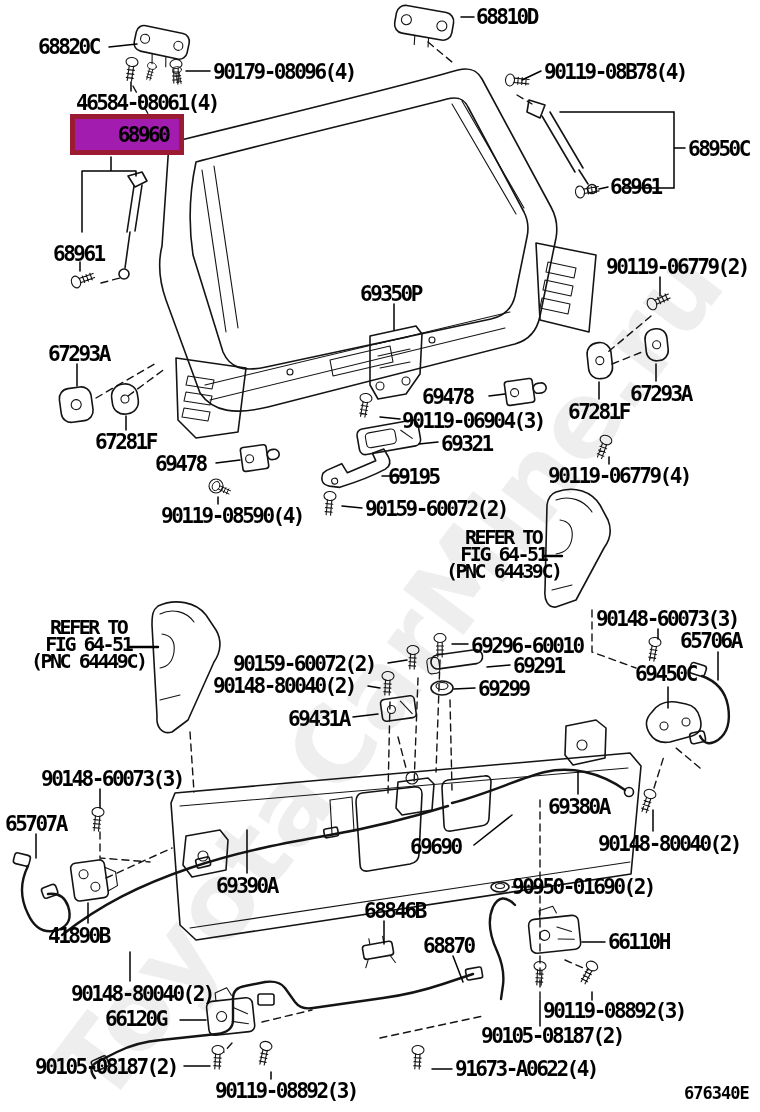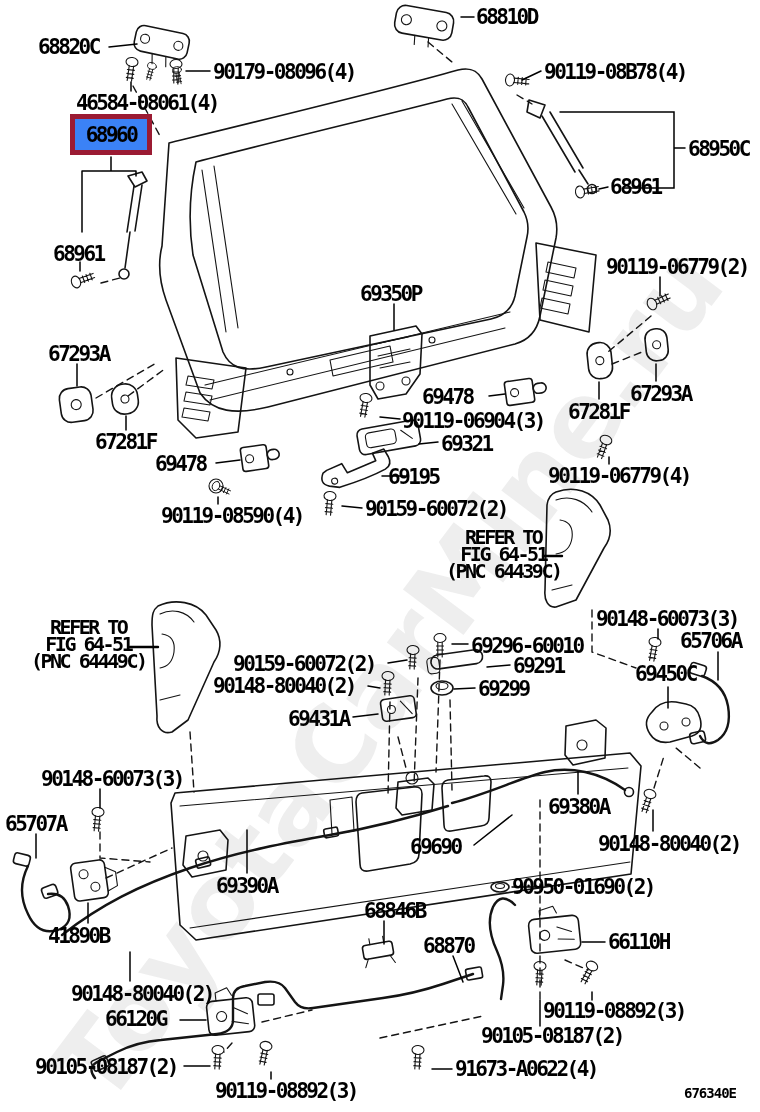--- a/index.html
+++ b/index.html
@@ -1,26 +1,26 @@
 <!DOCTYPE html>
 <html><head>
 <meta charset="utf-8">
 <style>
   html,body{margin:0;padding:0;background:#fff;}
   #stage{position:relative;width:760px;height:1112px;background:#fff;overflow:hidden;
          font-family:"DejaVu Sans Mono", monospace;}
   #lineart{position:absolute;left:0;top:0;z-index:1;}
   .pl{position:absolute;z-index:3;font-weight:bold;font-size:21px;letter-spacing:-2.5px;
       white-space:nowrap;color:#000;line-height:22px;}
-  .pl.small{font-size:14px;letter-spacing:-1px;}
+  .pl.small{font-size:17px;letter-spacing:-1px;}
   .refer{position:absolute;z-index:3;font-weight:bold;font-size:20px;letter-spacing:-2.5px;
          color:#000;line-height:17px;white-space:nowrap;text-align:center;}
   #hlbox{position:absolute;left:70px;top:114px;width:72px;height:31px;z-index:3;
          border:5px solid #9b1b33;display:flex;align-items:center;justify-content:center;
-         font-weight:bold;font-size:21px;letter-spacing:-2.5px;color:#000;background:#3b82f6;}
+         font-weight:bold;font-size:21px;letter-spacing:-2.5px;color:#000;background:#a21caf;padding-left:32px;}
   #wm{position:absolute;z-index:4;left:28px;top:1052px;transform:rotate(-53deg);
       transform-origin:0 0;font-family:"DejaVu Sans", sans-serif;font-weight:bold;
       font-size:104px;color:rgba(40,40,40,0.08);white-space:nowrap;pointer-events:none;}
   svg .ln{fill:none;stroke:#141414;stroke-width:1.6;stroke-linecap:round;stroke-linejoin:round;}
   svg .tn{fill:none;stroke:#141414;stroke-width:1.1;stroke-linecap:round;stroke-linejoin:round;}
   svg .ld{fill:none;stroke:#000;stroke-width:1.5;stroke-linecap:round;}
   svg .dsh{fill:none;stroke:#141414;stroke-width:1.4;stroke-dasharray:7 5;stroke-linecap:round;}
   svg .thk{fill:none;stroke:#000;stroke-width:2.4;stroke-linecap:round;}
   svg .cab{fill:none;stroke:#141414;stroke-width:2.4;stroke-linecap:round;}
 </style>

